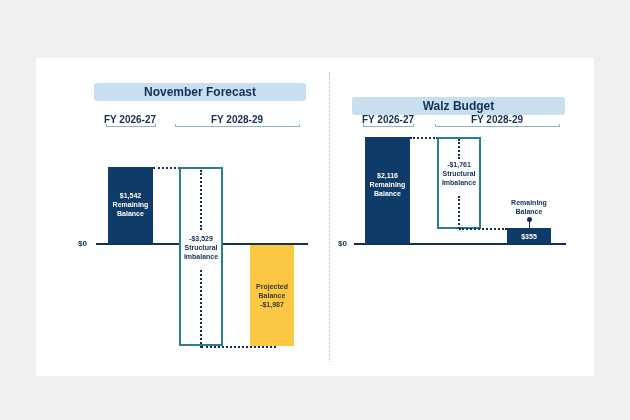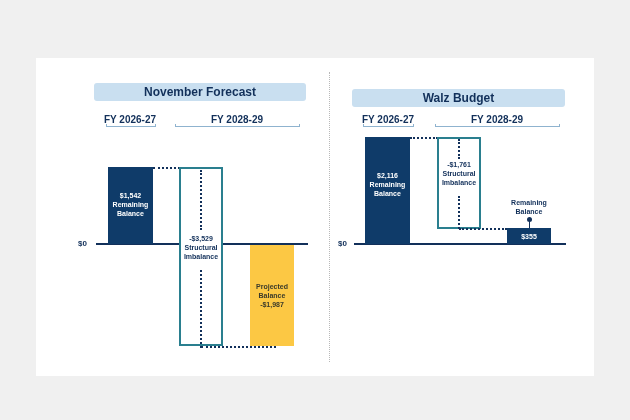--- a/index.html
+++ b/index.html
@@ -63,21 +63,21 @@
       <div>Projected</div>
       <div>Balance</div>
       <div>-$1,987</div>
     </div>
   </div>
 </div>
 
 <div class="abs divider" style="left:329px;top:72px;height:290px;"></div>
 
 <div>
-  <div class="abs hdr" style="left:352px;top:89px;width:213px;height:18px;">Walz Budget</div>
+  <div class="abs hdr" style="left:352px;top:97px;width:213px;height:18px;">Walz Budget</div>
 
   <div class="abs period" style="left:358px;top:114px;width:60px;">FY 2026-27</div>
   <div class="abs bracket" style="left:363px;top:124px;width:49px;"></div>
   <div class="abs period" style="left:435px;top:114px;width:124px;">FY 2028-29</div>
   <div class="abs bracket" style="left:435px;top:124px;width:123px;"></div>
 
   <div class="abs zlabel" style="left:338px;top:239px;">$0</div>
   <div class="abs zero" style="left:354px;top:243px;width:212px;"></div>
 
   <div class="abs bar-navy" style="left:365px;top:137px;width:45px;height:107px;">

